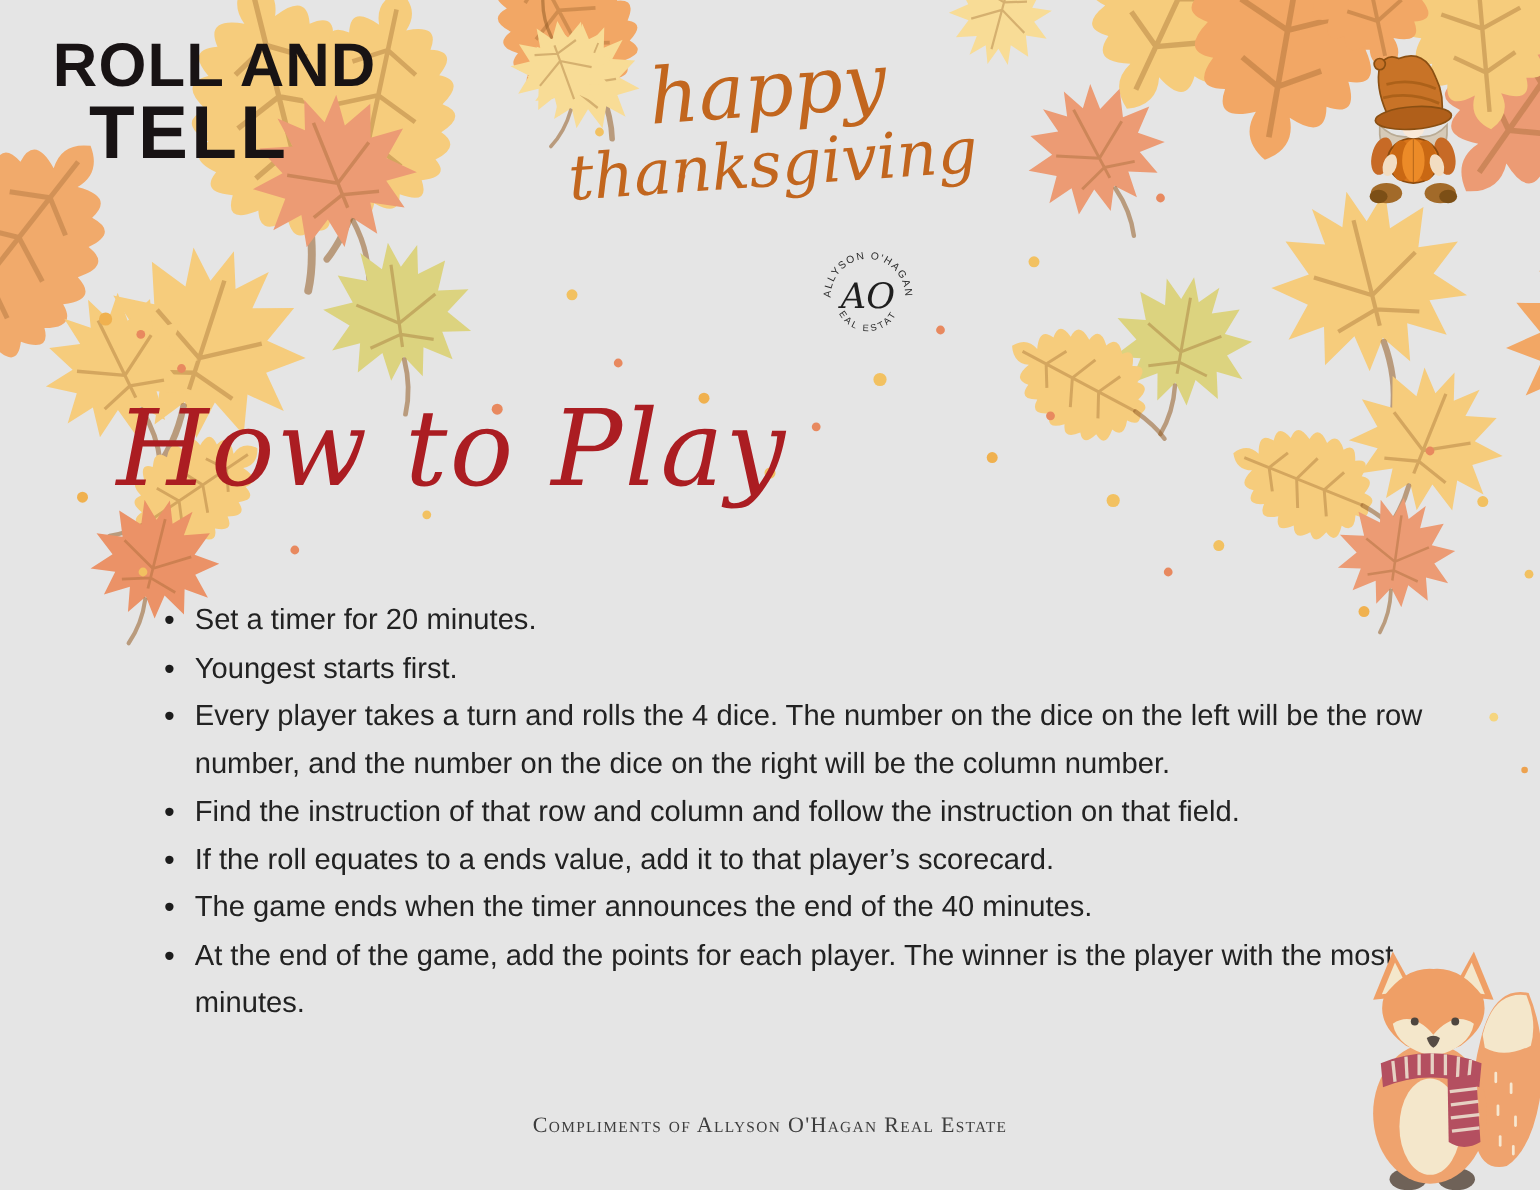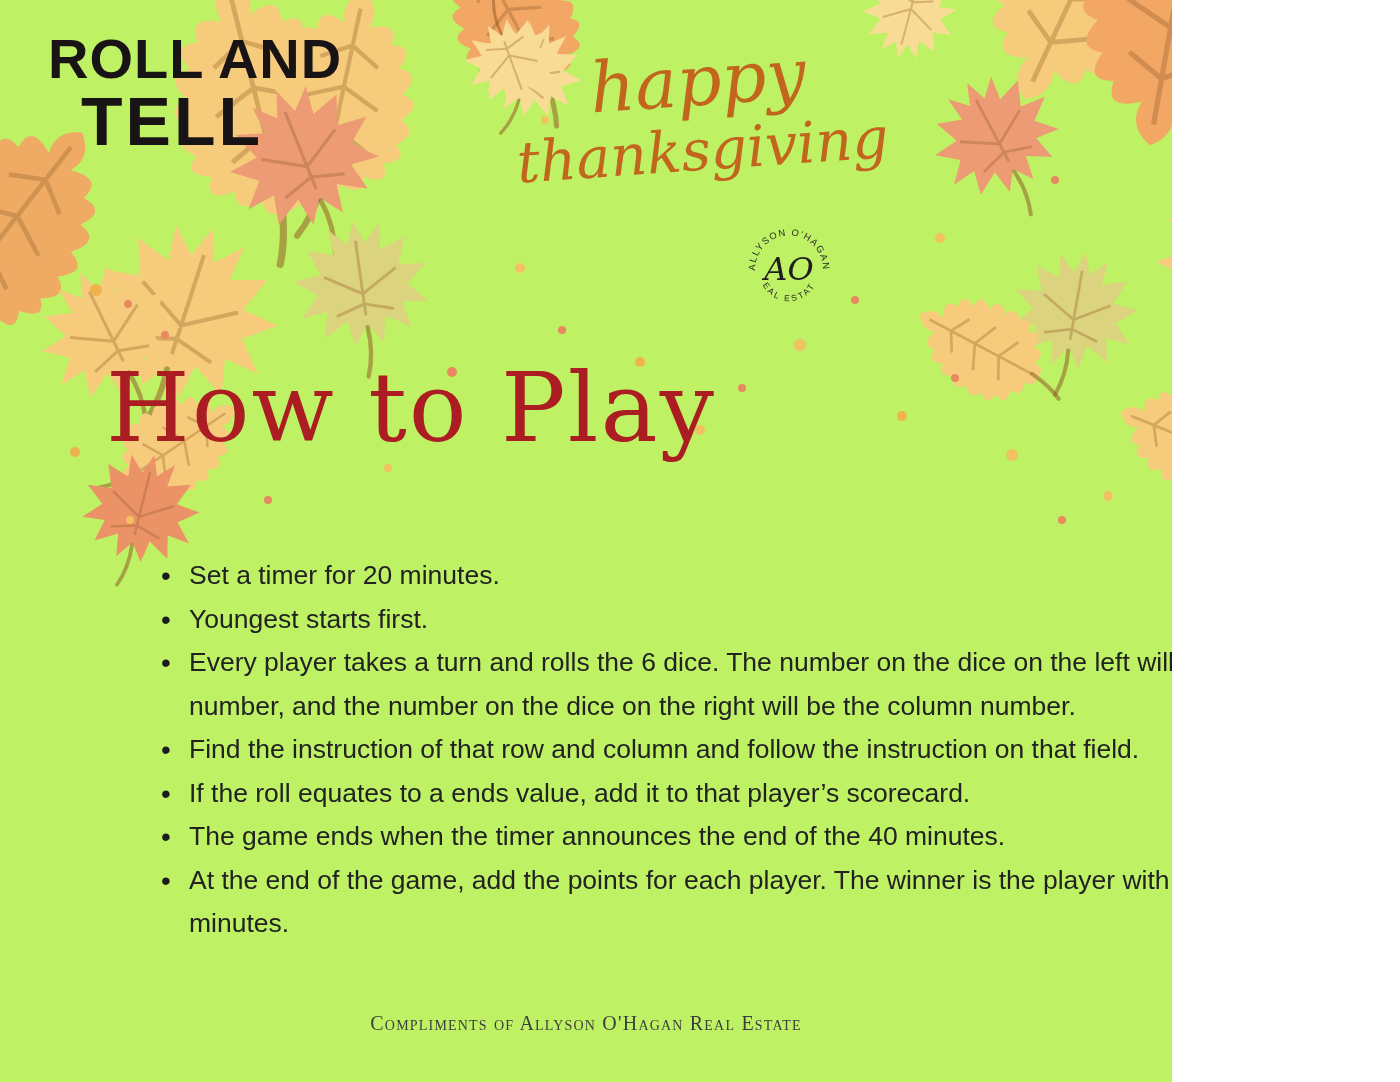--- a/index.html
+++ b/index.html
@@ -1,19 +1,19 @@
 <!DOCTYPE html>
 <html><head>
 <meta charset="utf-8">
 <style>
   html,body{margin:0;padding:0;background:#ffffff;}
   .page{
     position:relative;
-    width:1172px;height:1082px;
-    background:#bef264;
+    width:1400px;height:1082px;
+    background:#e5e5e5;
     overflow:hidden;
     font-family:"Liberation Sans",sans-serif;
   }
   .decor{position:absolute;left:0;top:0;width:1400px;height:1082px;z-index:0;}
   .title{
     position:absolute;left:48px;top:30px;z-index:2;
     color:#181314;font-weight:800;line-height:1.02;letter-spacing:1px;
   }
   .title .l1{font-size:56px;}
   .title .l2{font-size:68px;letter-spacing:3px;margin-left:33px;}
@@ -23,27 +23,27 @@
     font-family:"DejaVu Serif",serif;font-style:italic;
     transform:rotate(-4deg);
     line-height:1.08;
   }
   .greeting .g1{font-size:70px;}
   .greeting .g2{font-size:57px;}
   .logo{position:absolute;left:742px;top:224px;width:94px;height:94px;z-index:2;}
   .gnome{position:absolute;left:1240px;top:46px;width:102px;height:148px;z-index:3;}
   .howto{
     position:absolute;left:106px;top:352px;z-index:2;
-    color:#ab1d22;font-family:"DejaVu Serif",serif;
+    color:#ab1d22;font-family:"DejaVu Serif",serif;font-style:italic;
     font-size:96px;white-space:nowrap;letter-spacing:2px;
   }
   .instructions{
     position:absolute;left:143px;top:538px;width:1190px;z-index:2;
     color:#222222;font-size:26.5px;line-height:43.5px;
-    list-style:none;margin:16px;padding:0;
+    list-style:none;margin:4px;padding:0;
   }
   .instructions li{position:relative;padding-left:30px;margin:0;}
   .instructions li::before{
     content:"•";position:absolute;left:2px;top:0;
     color:#1c1c1c;font-size:28px;
   }
   .footer{
     position:absolute;left:0;top:1012px;width:100%;z-index:2;
     text-align:center;color:#3d3d3d;
     font-family:"Liberation Serif",serif;font-variant:small-caps;
@@ -196,21 +196,21 @@
       <circle cx="14" cy="12" r="5" fill="#c87327" stroke="#8a4f12" stroke-width="1.5"></circle>
       <ellipse cx="44" cy="60" rx="34" ry="10" fill="#b05f1a" stroke="#8a4f12" stroke-width="1.5" transform="rotate(-4 44 60)"></ellipse>
     </g>
   </svg>
 
   <div class="howto">How to Play</div>
 
   <ul class="instructions">
     <li>Set a timer for 20 minutes.</li>
     <li>Youngest starts first.</li>
-    <li>Every player takes a turn and rolls the 6 dice. The number on the dice on the left will be the row number, and the number on the dice on the right will be the column number.</li>
+    <li>Every player takes a turn and rolls the 4 dice. The number on the dice on the left will be the row number, and the number on the dice on the right will be the column number.</li>
     <li>Find the instruction of that row and column and follow the instruction on that field.</li>
     <li>If the roll equates to a ends value, add it to that player’s scorecard.</li>
     <li>The game ends when the timer announces the end of the 40 minutes.</li>
     <li>At the end of the game, add the points for each player. The winner is the player with the most minutes.</li>
   </ul>
 
   <div class="footer">Compliments of Allyson O'Hagan Real Estate</div>
 
   <svg class="fox" viewBox="0 0 172 232" xmlns="http://www.w3.org/2000/svg">
     <g>

